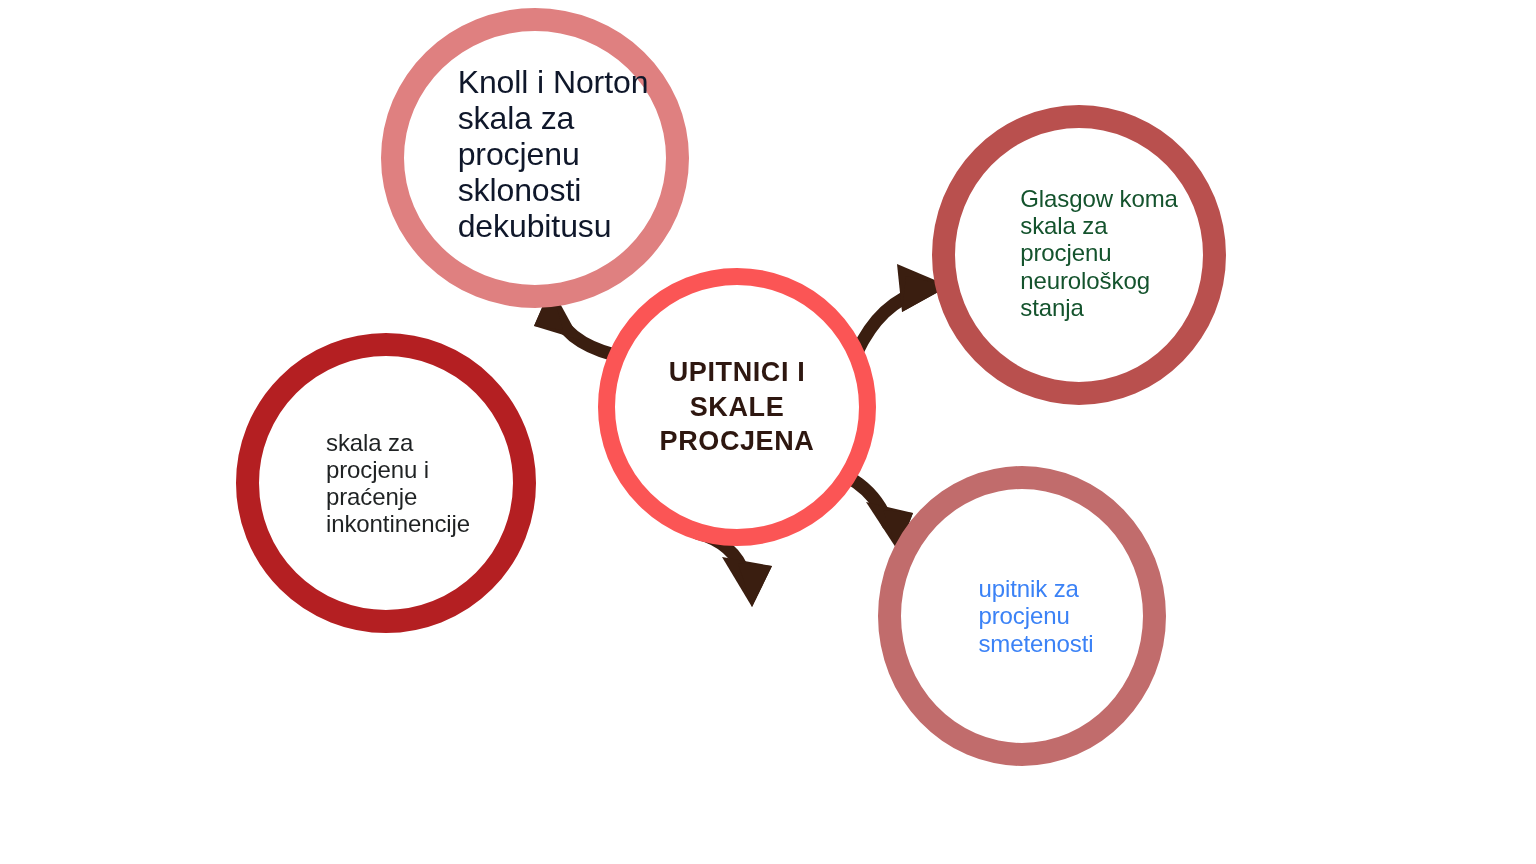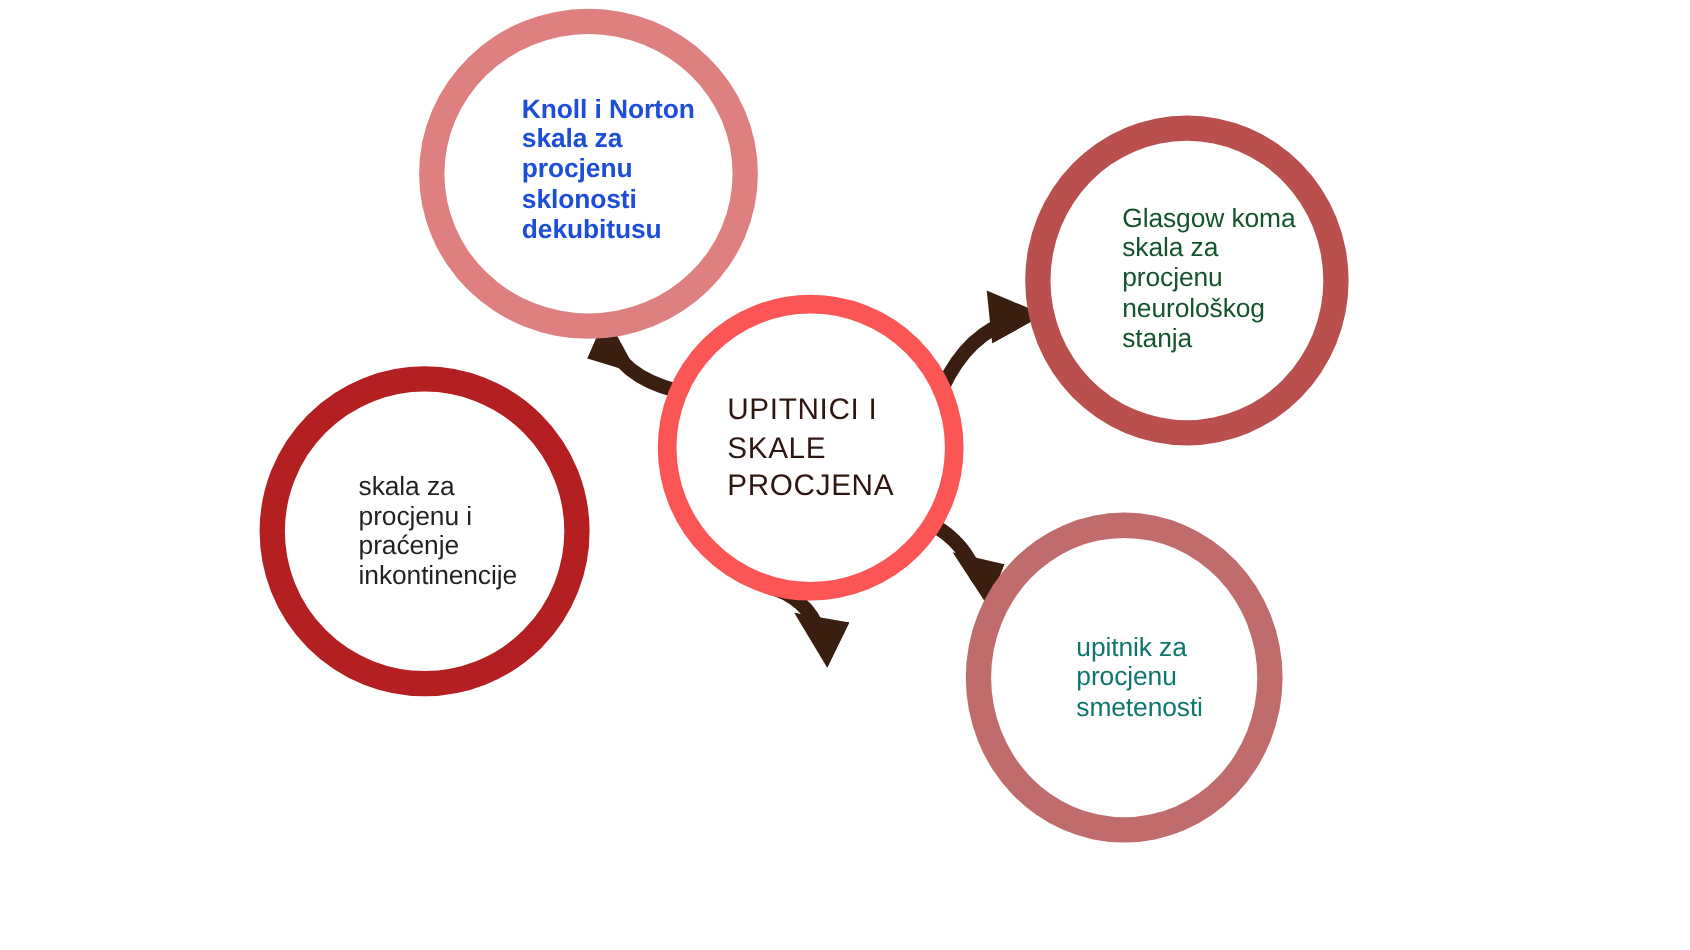--- a/index.html
+++ b/index.html
@@ -42,21 +42,22 @@
     white-space: pre-line;
     text-align: left;
     letter-spacing: -0.1px;
   }
   
   .node-center {
     z-index: 5;
   }
   .node-center .node-label {
     color: #2e1710;
-    font-weight: normal;
+    font-weight: bold;
+    text-align: center;
     line-height: 1.28;
     letter-spacing: 0.6px;
   }
 </style>
 </head>
 <body style="background: rgb(255, 255, 255);">
 
 <div id="canvas" style="background: rgb(255, 255, 255);">
 
   <svg id="arrow-layer" viewBox="0 0 1536 864">
@@ -85,21 +86,21 @@
     <g>
       <path d="M 697 533
                C 720 539, 738 553, 745 576" fill="none" stroke="#3A1E10" stroke-width="13" stroke-linecap="round"></path>
       <path d="M 752 607 L 722 557 L 772 566 Z" fill="#3A1E10"></path>
       <path d="M 752 607 L 738 563 L 772 566 Z" fill="#3A1E10"></path>
     </g>
 
   </svg>
 
   <div class="node" style="left: 381px; top: 8px; width: 308px; height: 300px; border: 23px solid rgb(223, 128, 128);">
-    <div class="node-label" style="font-size: 24px; transform: translate(18px, -4px); color: #1d4ed8; font-weight: bold;">Knoll i Norton
+    <div class="node-label" style="font-size: 32px; transform: translate(18px, -4px); color: #0f172a;">Knoll i Norton
 skala za
 procjenu
 sklonosti
 dekubitusu</div>
   </div>
 
   <div class="node" style="left: 932px; top: 105px; width: 294px; height: 300px; border: 23px solid rgb(185, 80, 78);">
     <div class="node-label" style="font-size: 24px; transform: translate(20px, -2px); color: #14532d;">Glasgow koma
 skala za
 procjenu
@@ -109,21 +110,21 @@
 
   <div class="node" style="left: 236px; top: 333px; width: 300px; height: 300px; border: 23px solid rgb(180, 31, 34);">
     <div class="node-label" style="font-size: 24px; transform: translate(12px, 0px); color: rgb(31, 34, 35);">skala za
 procjenu i
 praćenje
 inkontinencije</div>
   </div>
 
 
   <div class="node" style="left: 878px; top: 466px; width: 288px; height: 300px; border: 23px solid rgb(193, 108, 108);">
-    <div class="node-label" style="font-size: 24px; transform: translate(14px, 0px); color: #0f766e;">upitnik za
+    <div class="node-label" style="font-size: 24px; transform: translate(14px, 0px); color: #3b82f6;">upitnik za
 procjenu
 smetenosti</div>
   </div>
 
   <div class="node node-center" style="left: 598px; top: 268px; width: 278px; height: 278px; border: 17px solid rgb(251, 85, 85);">
     <div class="node-label" style="font-size: 27px; color: rgb(46, 23, 16);">UPITNICI I
 SKALE
 PROCJENA</div>
   </div>
 

